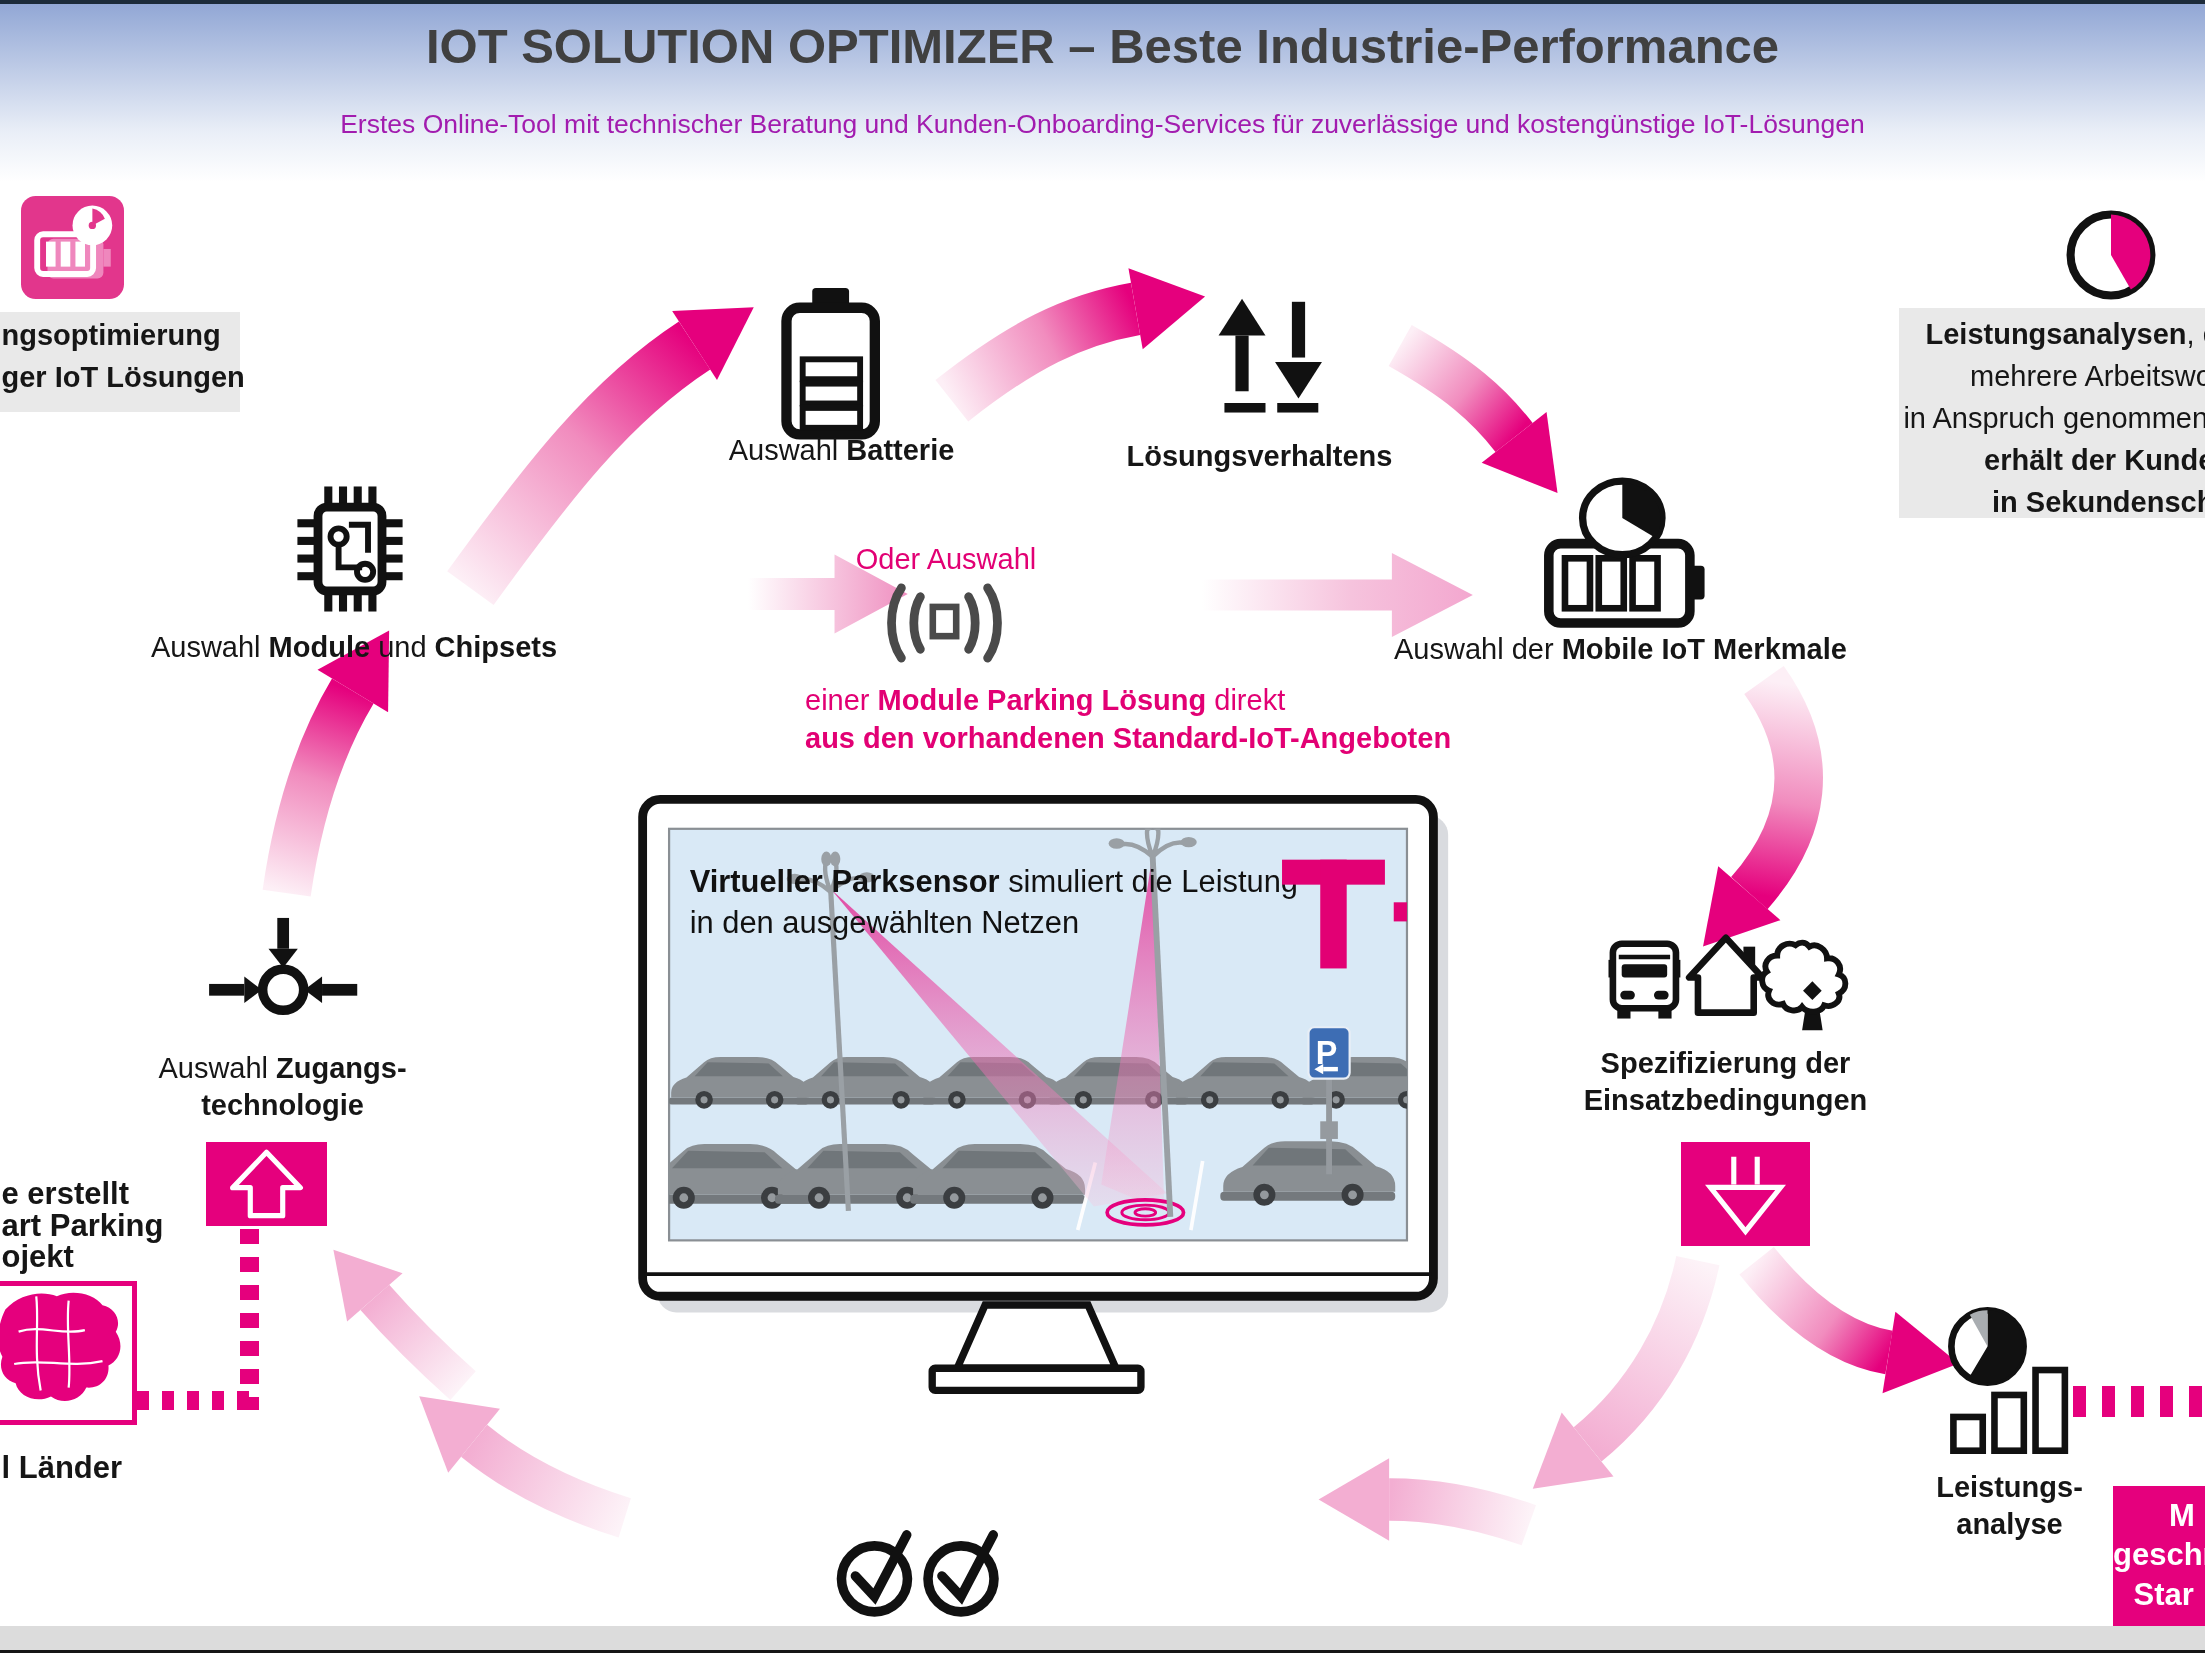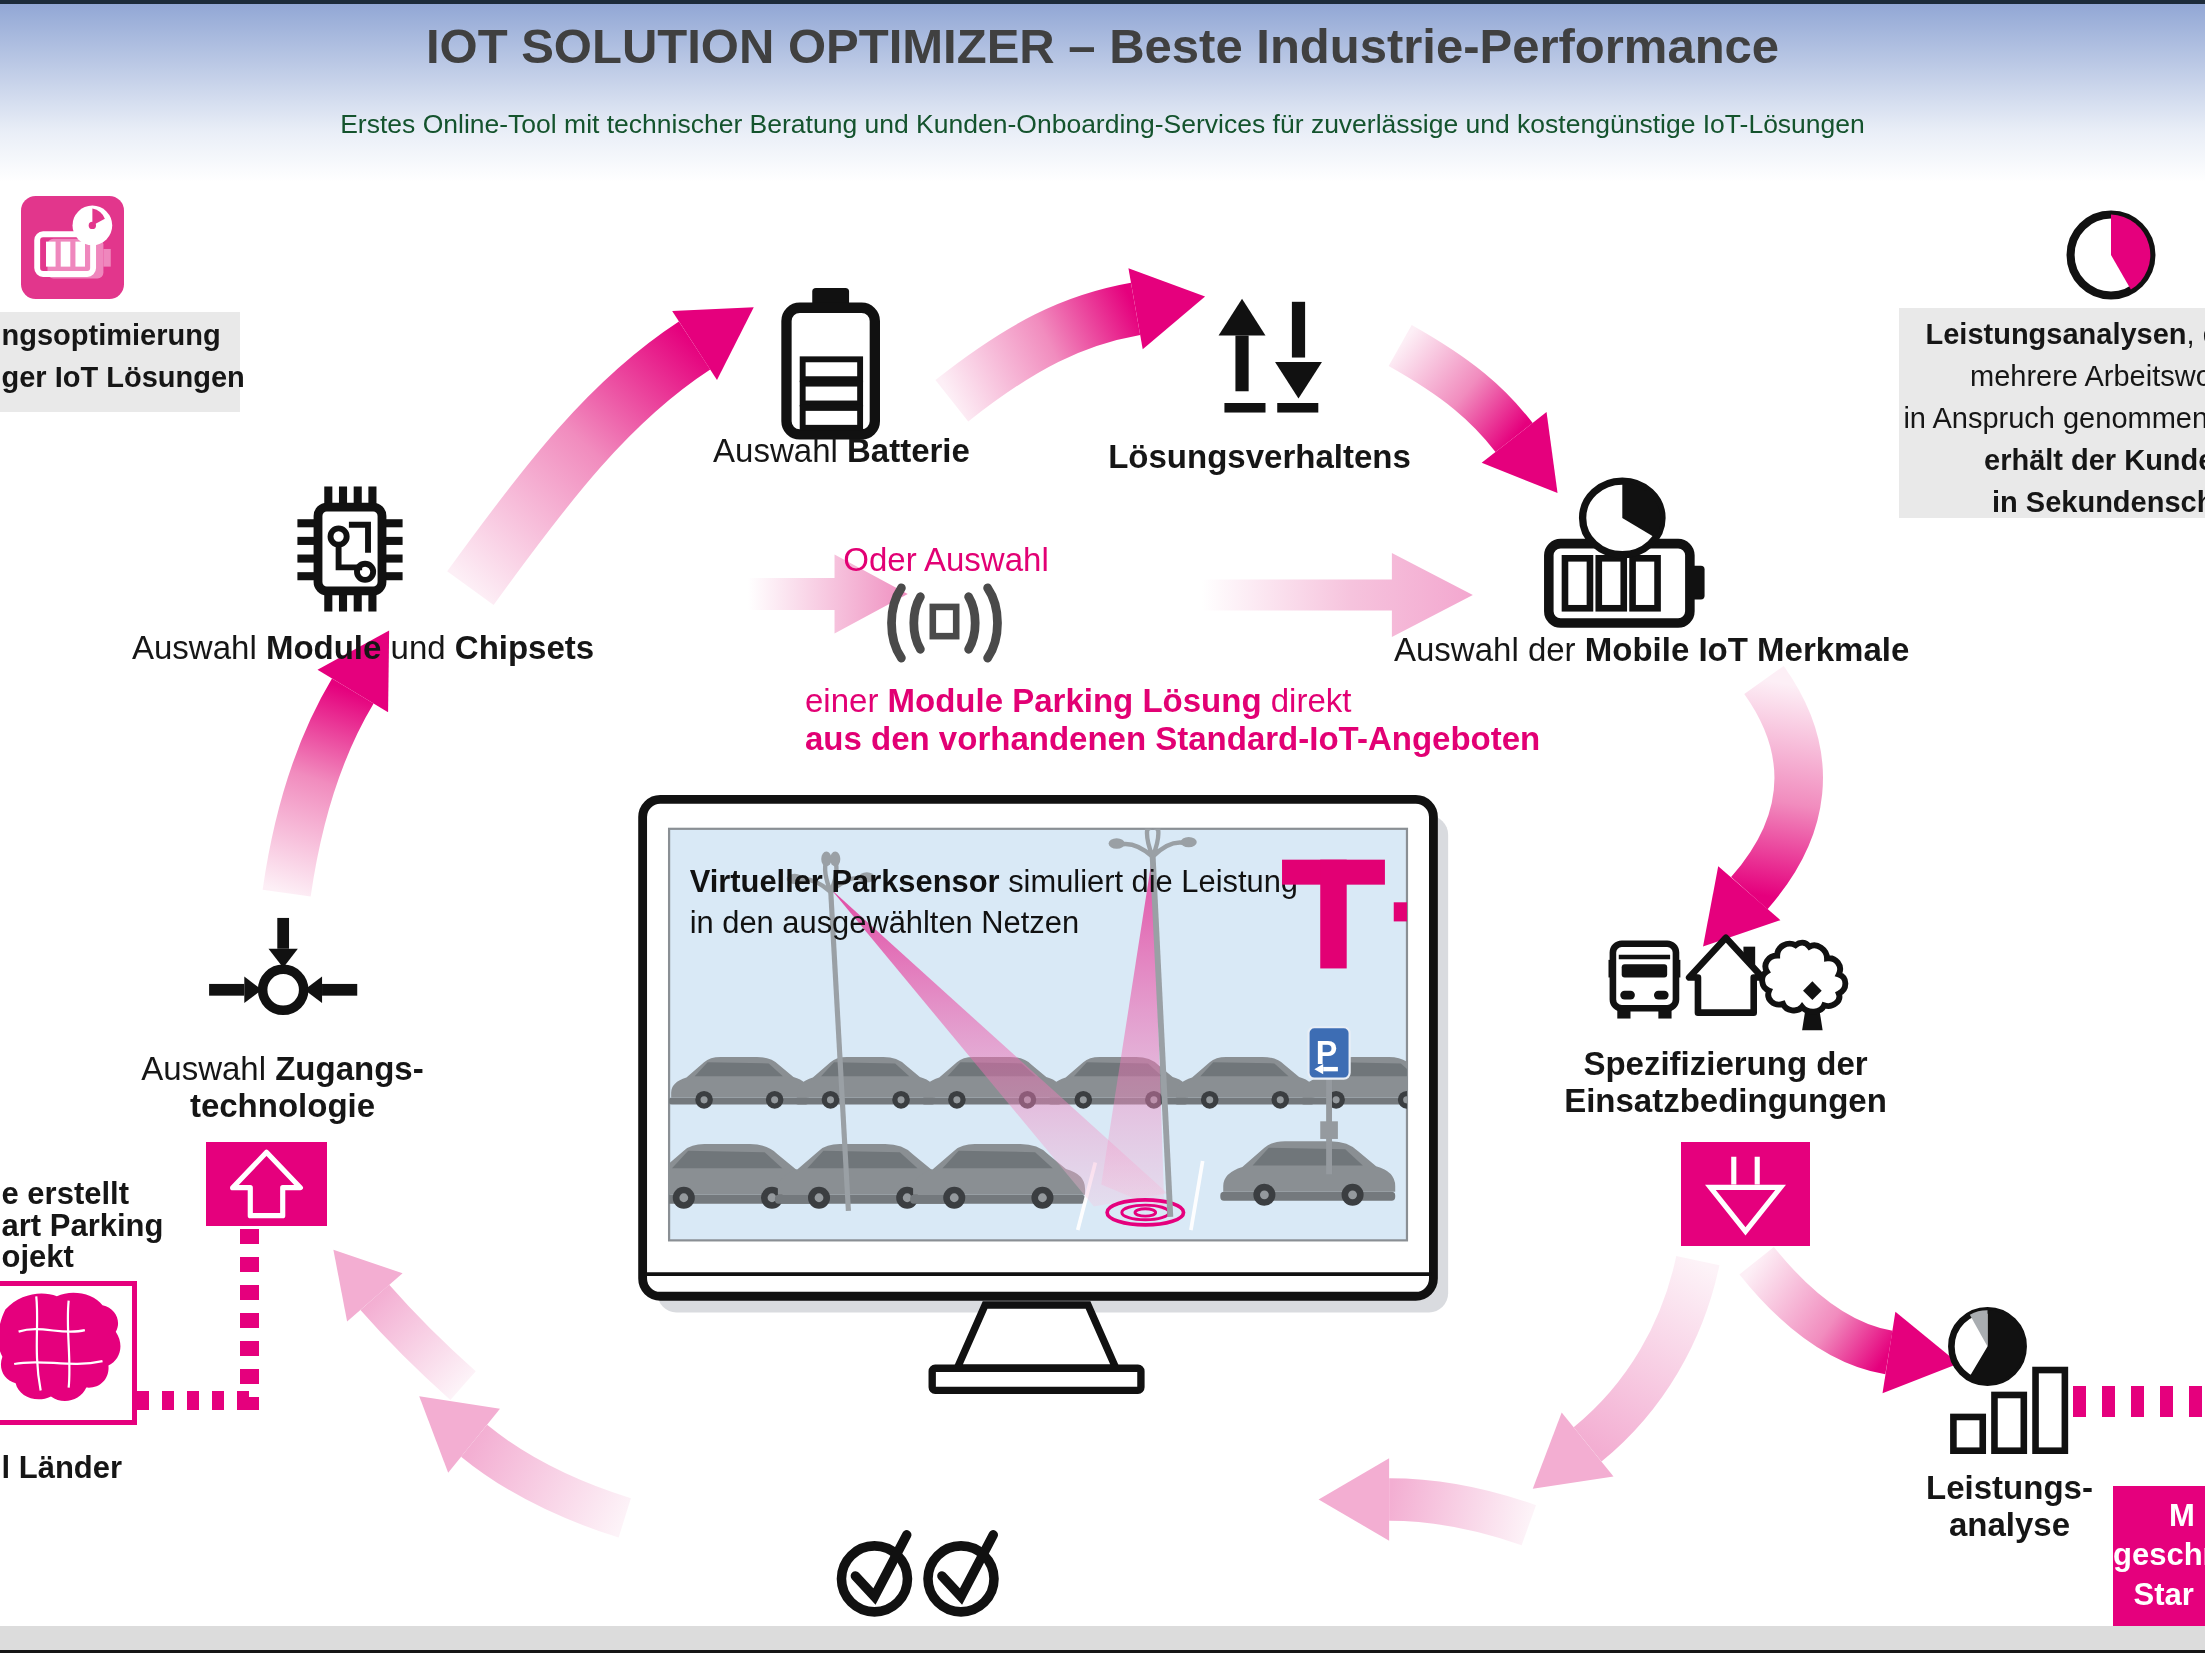--- a/index.html
+++ b/index.html
@@ -1,40 +1,40 @@
 <!DOCTYPE html>
 <html style="font-size:11.8px"><head>
 <meta charset="utf-8">
 <style>
   html,body{margin:0;padding:0;background:#fff}
   .canvas{position:relative;width:2205px;height:1654px;overflow:hidden;background:#fff;
           font-family:"Liberation Sans",sans-serif;color:#161616}
   .abs{position:absolute}
-  .lbl{font-size:33px;line-height:37px;text-align:center;white-space:nowrap;color:#161616}
+  .lbl{font-size:29px;line-height:37px;text-align:center;white-space:nowrap;color:#161616}
   .b{font-weight:bold}
   .mag{color:#E20074}
   .gbox{background:#E9E9E9}
   .wfrag{color:#fff;font-weight:bold;font-size:31px;white-space:nowrap}
   .frag{font-size:31px;font-weight:bold;white-space:nowrap;color:#161616}
   .dashv{background:repeating-linear-gradient(to bottom,#E5007D 0 14.7px,transparent 14.7px 28px)}
   .dashh{background:repeating-linear-gradient(to right,#E5007D 0 11.8px,transparent 11.8px 25px)}
   .dashr{background:repeating-linear-gradient(to right,#E5007D 0 13.2px,transparent 13.2px 29px)}
   svg{display:block;overflow:visible}
   svg text{font-family:"Liberation Sans",sans-serif}
 </style>
 </head>
 <body>
 
 <div class="canvas">
 
   <div class="abs" style="left:0;top:0;width:2205px;height:182px;background:linear-gradient(#8fa5d4,#e9eef7 72%,#ffffff)"></div>
   <div class="abs" style="left:0;top:0;width:2205px;height:3.7px;background:#1c2b3a"></div>
 
   <div class="abs" style="left:0;top:17.6px;width:2205px;text-align:center;font-size:49px;font-weight:bold;color:#404040">IOT SOLUTION OPTIMIZER – Beste Industrie-Performance</div>
-  <div class="abs" style="left:0;top:109px;width:2205px;text-align:center;font-size:26.5px;color:#14532d">Erstes Online-Tool mit technischer Beratung und Kunden-Onboarding-Services für zuverlässige und kostengünstige IoT-Lösungen</div>
+  <div class="abs" style="left:0;top:109px;width:2205px;text-align:center;font-size:26.5px;color:#a21caf">Erstes Online-Tool mit technischer Beratung und Kunden-Onboarding-Services für zuverlässige und kostengünstige IoT-Lösungen</div>
 
   <svg class="abs" style="left:0;top:0" width="2205" height="1654" viewBox="0 0 3000 2250">
     <defs>
       <linearGradient id="gA1" gradientUnits="userSpaceOnUse" x1="640" y1="800" x2="950" y2="470">
           <stop offset="0" stop-color="#fdeff6"></stop>
           <stop offset=".55" stop-color="#f18cbe"></stop>
           <stop offset="1" stop-color="#E5007D"></stop>
         </linearGradient>
       <linearGradient id="gA2" gradientUnits="userSpaceOnUse" x1="1295" y1="545" x2="1545" y2="420">
           <stop offset="0" stop-color="#fdeff6"></stop>

